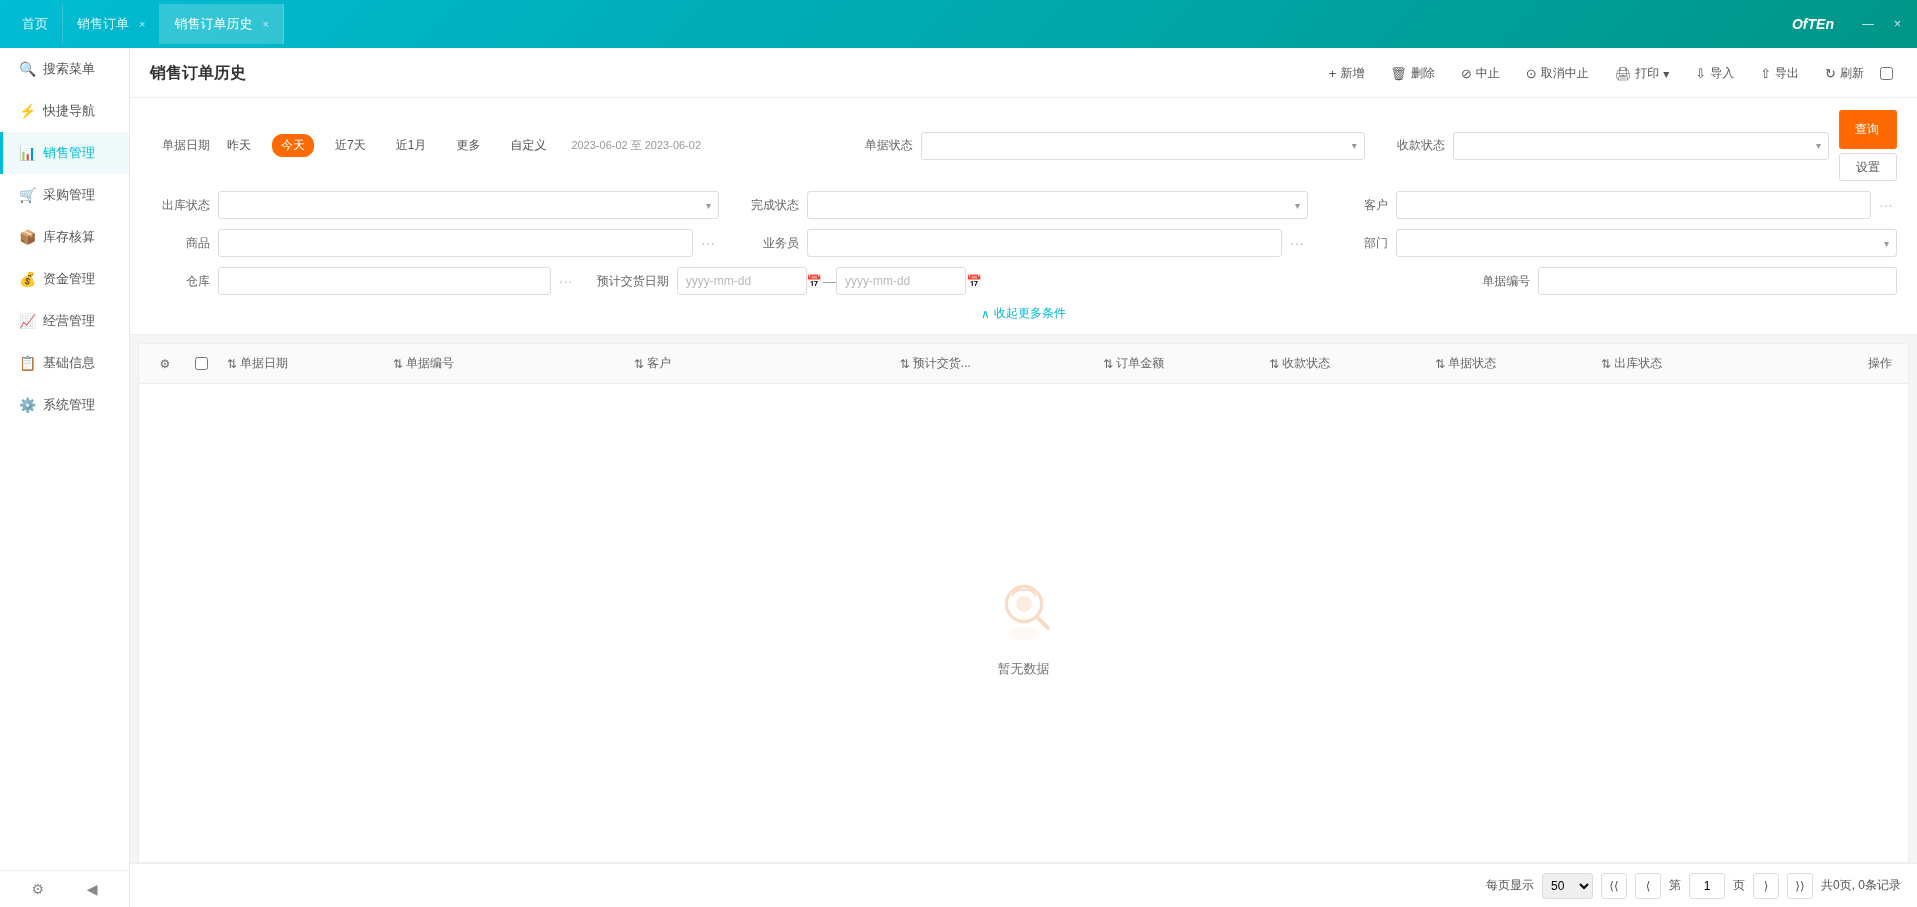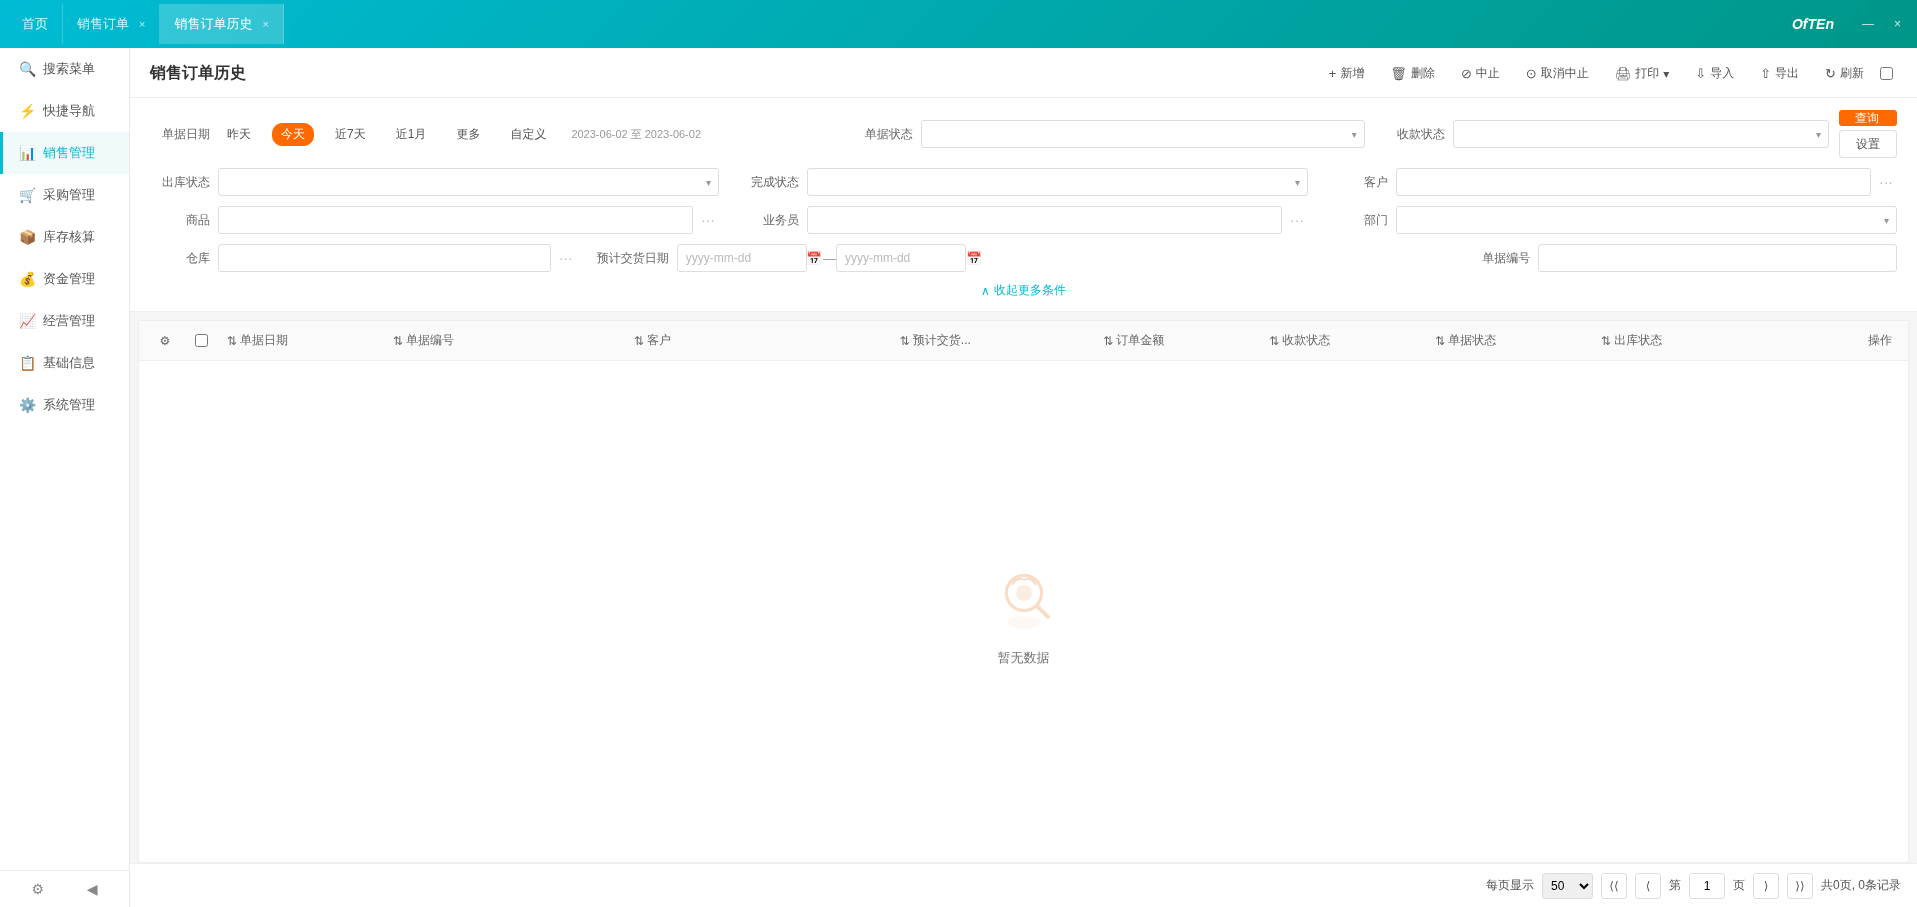--- a/index.html
+++ b/index.html
@@ -496,21 +496,21 @@
             <span class="arrow">▾</span>
           </div>
         </div>
         <div class="filter-item" style="flex:1.5; padding-left:20px;">
           <span class="filter-label">收款状态</span>
           <div class="filter-select-wrapper">
             <select class="filter-select"></select>
             <span class="arrow">▾</span>
           </div>
           <div style="display:flex;flex-direction:column;gap:4px;margin-left:10px;">
-            <button class="toolbar-btn primary-btn" style="height:16px;padding:0 16px;font-size:12px;">查询</button>
+            <button class="toolbar-btn primary-btn" style="height:39px;padding:0 16px;font-size:12px;">查询</button>
             <button class="toolbar-btn" style="height:28px;padding:0 16px;font-size:12px;border:1px solid #ddd;border-radius:3px;">设置</button>
           </div>
         </div>
       </div>
 
       <div class="filter-row">
         <div class="filter-item">
           <span class="filter-label">出库状态</span>
           <div class="filter-select-wrapper">
             <select class="filter-select"></select>

